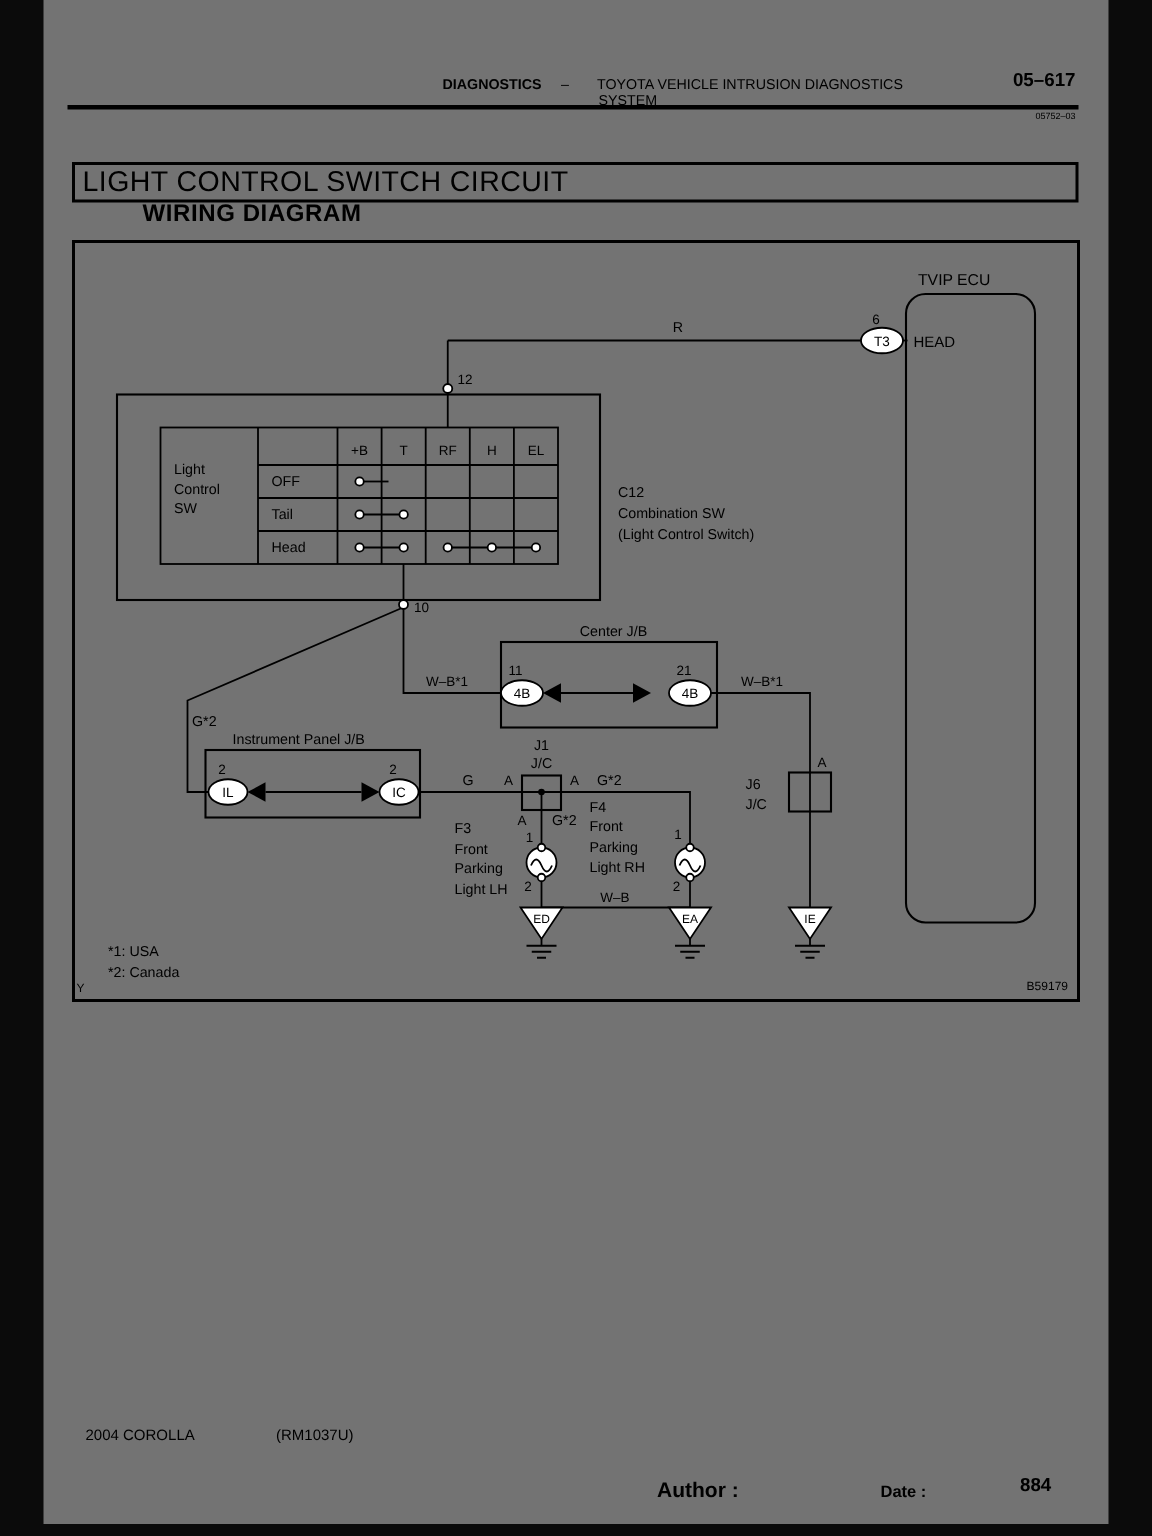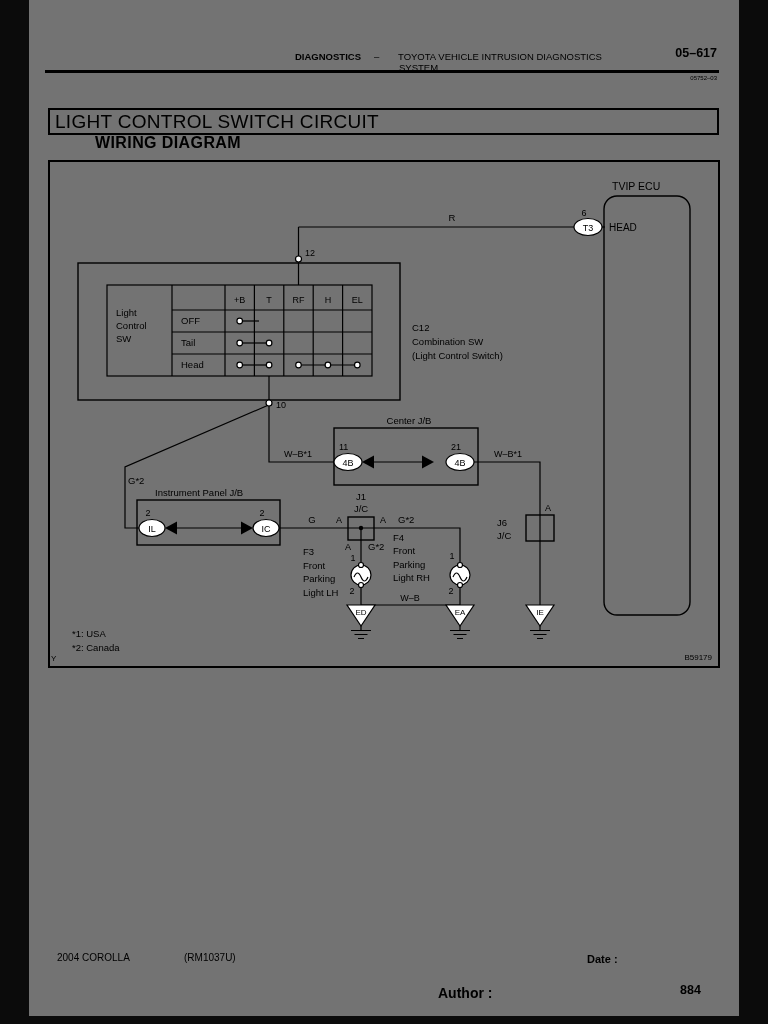--- a/index.html
+++ b/index.html
@@ -226,16 +226,16 @@
     <text x="24" y="477" class="t95">*1: USA</text>
     <text x="24" y="491" class="t95">*2: Canada</text>
 
     <text x="3" y="501" class="t8">Y</text>
     <text x="664" y="500" class="t8" text-anchor="end">B59179</text>
   </svg>
 
   <div class="abs" style="left:57px;top:952px;font-size:10px;">2004 COROLLA</div>
   <div class="abs" style="left:148px;top:952px;font-size:10px;margin-left:36px;">(RM1037U)</div>
   <div class="abs b" style="left:438px;top:985px;font-size:14px;">Author :</div>
-  <div class="abs b" style="left:562px;top:953px;font-size:11px;padding-left:25px;">Date :</div>
+  <div class="abs b" style="left:562px;top:989px;font-size:11px;padding-left:25px;">Date :</div>
   <div class="abs b" style="left:680px;top:983px;font-size:12.5px;text-align:right;">884</div>
 
 </div>
 
 </body></html>

